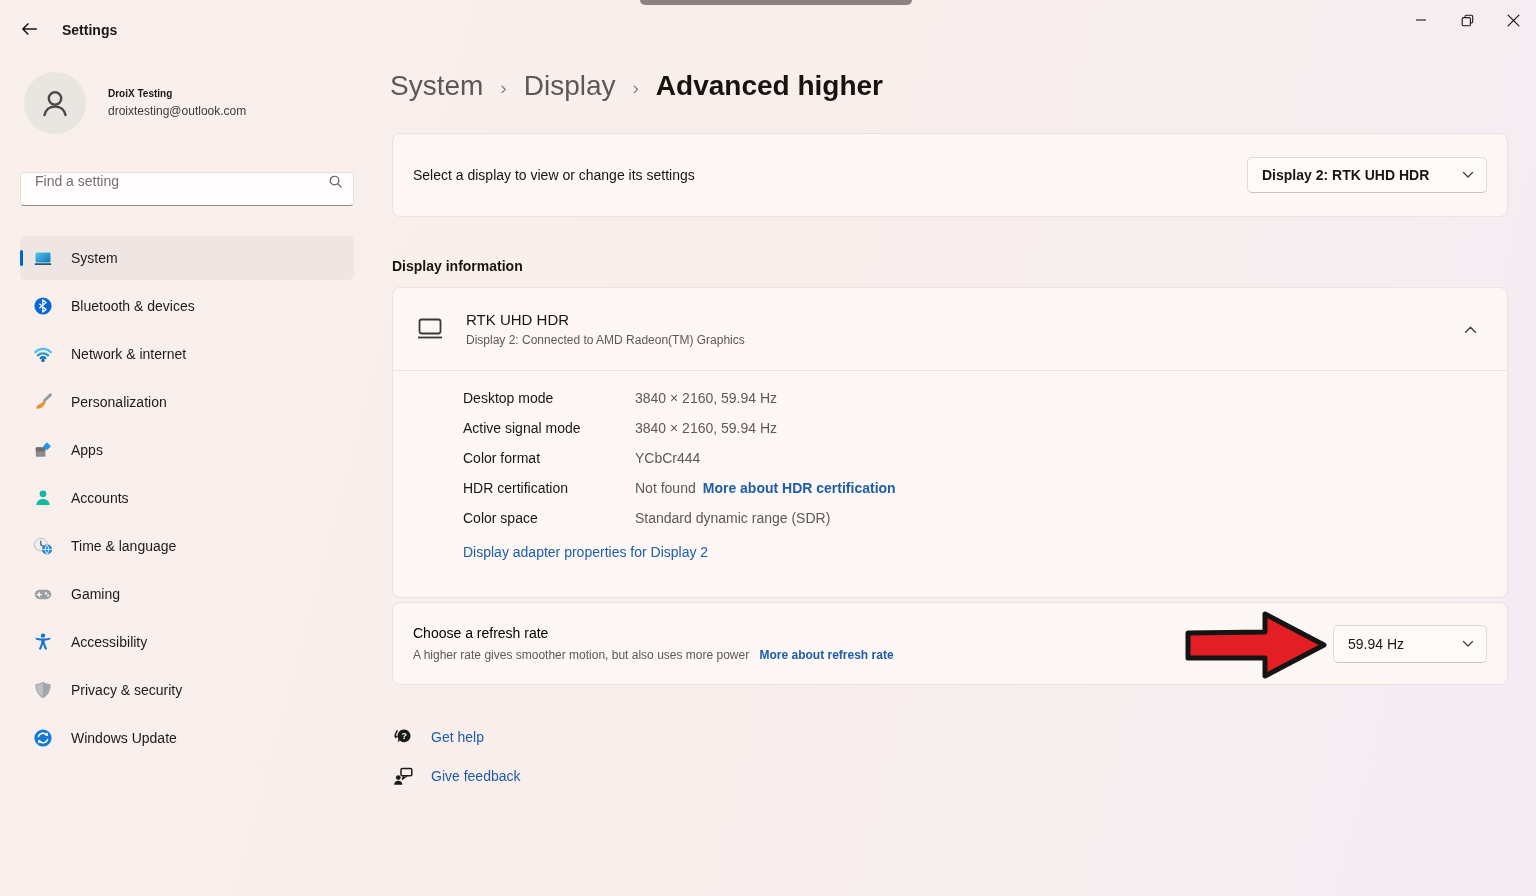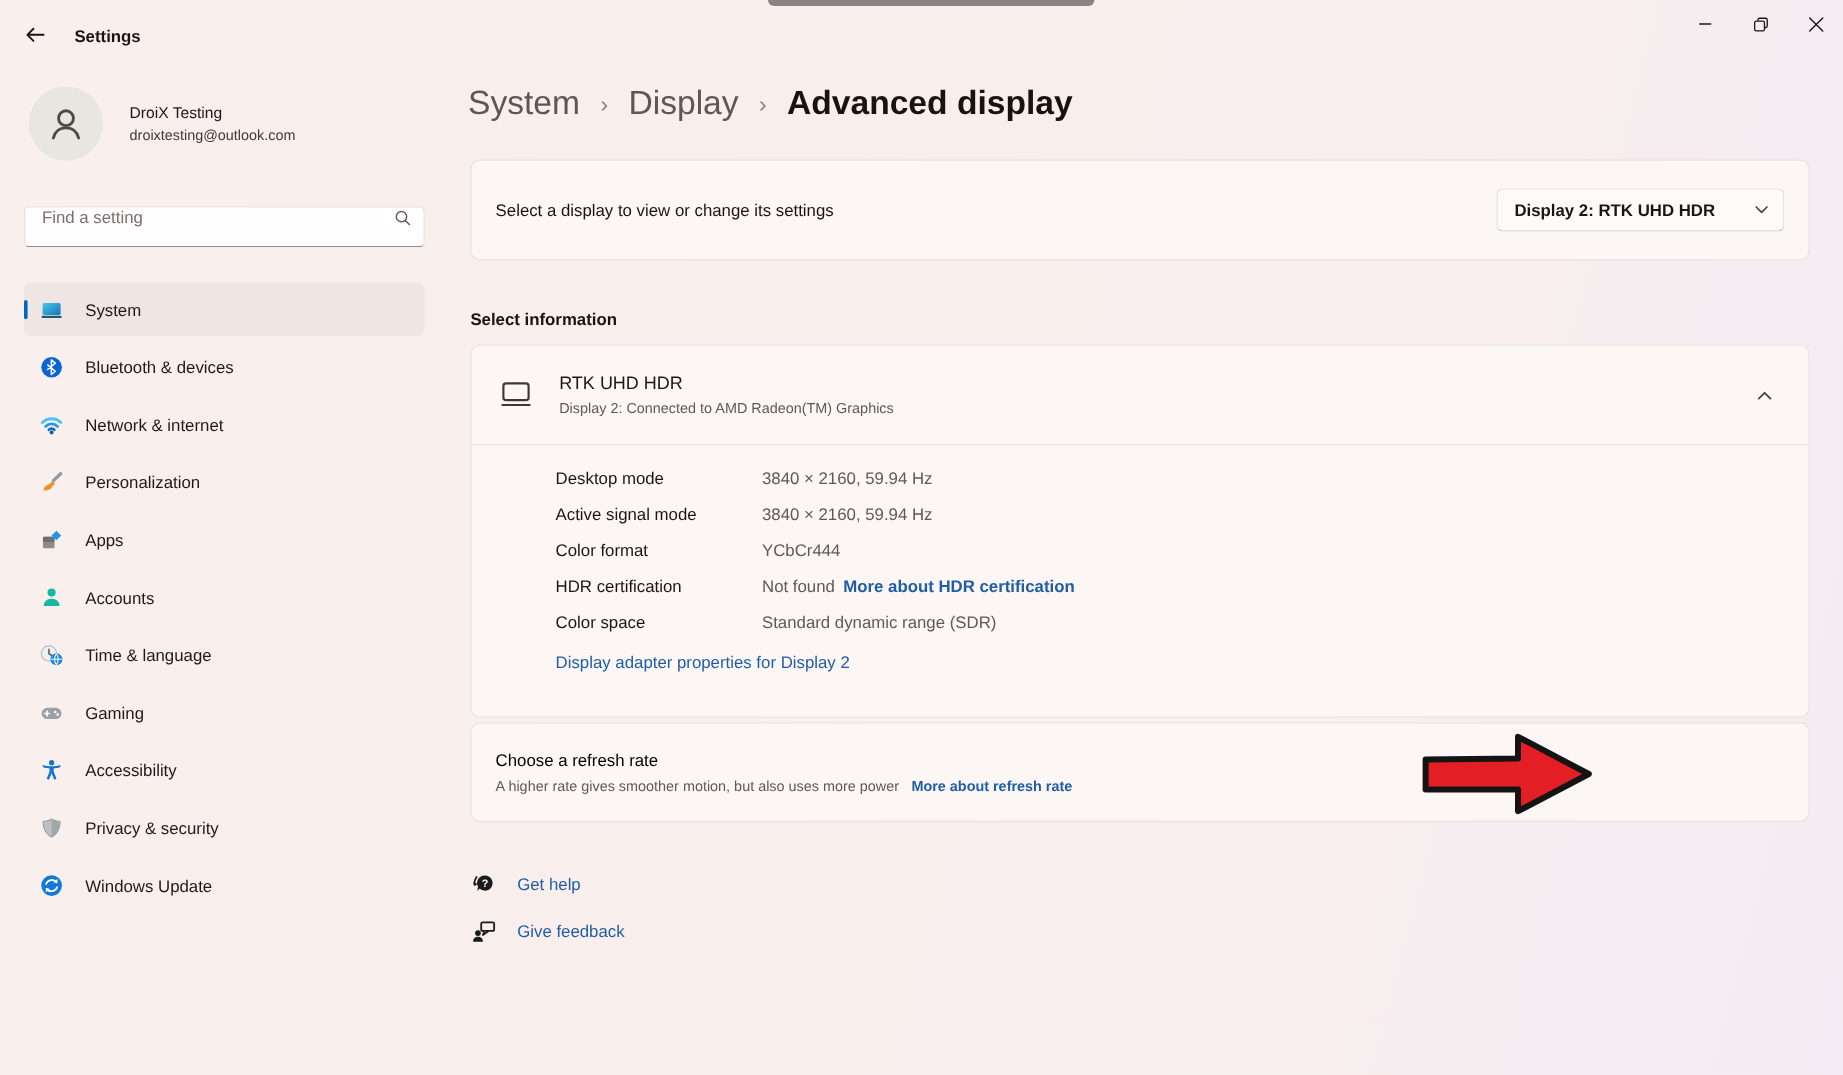--- a/index.html
+++ b/index.html
@@ -12,21 +12,21 @@
   
   .back-btn{position:absolute;left:15px;top:15px;width:28px;height:28px;display:flex;align-items:center;justify-content:center;border-radius:4px;cursor:pointer;}
   .win-title{position:absolute;left:62px;top:22px;font-size:14px;font-weight:700;color:#1b1615;}
   .capture-bar{position:absolute;left:640px;top:0;width:272px;height:5px;background:rgba(52,42,42,.55);border-radius:0 0 5px 5px;filter:blur(.4px);}
   .win-controls{position:absolute;right:0;top:0;height:40px;display:flex;}
   .win-btn{width:46px;height:40px;display:flex;align-items:center;justify-content:center;cursor:pointer;}
   
   .profile{position:absolute;left:24px;top:72px;display:flex;align-items:center;}
   .avatar{width:62px;height:62px;border-radius:50%;background:#e9e6e1;display:flex;align-items:center;justify-content:center;}
   .profile-text{margin-left:22px;}
-  .profile-name{font-size:13px;font-weight:400;color:#1b1615;}
+  .profile-name{font-size:10px;font-weight:700;color:#1b1615;}
   .profile-email{font-size:12px;color:#403a38;margin-top:5px;}
   .searchbox{position:absolute;left:20px;top:172px;width:334px;height:34px;background:#fffdfd;border:1px solid #e8dedc;border-bottom:1px solid #8f8a88;border-radius:4px;display:flex;align-items:center;padding:0 10px 16px 12px;}
   .searchbox input{flex:1;border:none;outline:none;background:transparent;font-family:"Liberation Sans",sans-serif;font-size:14px;color:#1b1615;}
   .searchbox input::placeholder{color:#76706e;}
   .nav{position:absolute;left:20px;top:236px;width:334px;}
   .nav-item{position:relative;height:44px;margin-bottom:4px;display:flex;align-items:center;padding-left:13px;border-radius:5px;cursor:pointer;}
   .nav-item.selected{background:#efe5e3;}
   .nav-item.selected::before{content:"";position:absolute;left:0;top:14px;width:3px;height:16px;border-radius:2px;background:#0067c0;}
   .nav-icon{width:20px;height:20px;margin-right:18px;flex-shrink:0;display:flex;}
   .nav-label{font-size:14px;color:#1f1a18;}
@@ -243,36 +243,36 @@
         </span>
       <span class="nav-label">Windows Update</span>
     </div>
   </div>
 
   <div class="breadcrumb">
     <span class="crumb">System</span>
     <span class="crumb-sep">›</span>
     <span class="crumb">Display</span>
     <span class="crumb-sep">›</span>
-    <span class="crumb-current">Advanced display</span>
+    <span class="crumb-current">Advanced higher</span>
   </div>
 
   <div class="card card1">
     <span class="card1-label">Select a display to view or change its settings</span>
     <div class="dropdown dd-1">
       <span class="dd-text">Display 2: RTK UHD HDR</span>
       <span style="display:flex;">
           <svg width="12" height="8" viewBox="0 0 12 8">
             <path d="M1.5 1.5 L6 6 L10.5 1.5" stroke="#4a4543" stroke-width="1.4" fill="none" stroke-linecap="round" stroke-linejoin="round"></path>
           </svg>
         </span>
     </div>
   </div>
 
-  <div class="section-heading">Select information</div>
+  <div class="section-heading">Display information</div>
 
   <div class="card card2">
     <div class="card2-header">
       <span class="monitor-icon">
         <svg width="30" height="26" viewBox="0 0 30 26">
             <rect x="4.5" y="3.5" width="21" height="14" rx="2.2" fill="none" stroke="#3c3836" stroke-width="1.8"></rect>
             <line x1="3" y1="21.5" x2="27" y2="21.5" stroke="#3c3836" stroke-width="1.8"></line>
           </svg>
       </span>
       <div>
@@ -312,20 +312,28 @@
     </div>
   </div>
 
   <div class="card card3">
     <div>
       <div class="card3-title">Choose a refresh rate</div>
       <div class="card3-desc">
         <span>A higher rate gives smoother motion, but also uses more power</span>
         <span class="inline-link">More about refresh rate</span>
       </div>
+    </div>
+    <div class="dropdown dd-2">
+      <span class="dd-text">59.94 Hz</span>
+      <span style="display:flex;">
+          <svg width="12" height="8" viewBox="0 0 12 8">
+            <path d="M1.5 1.5 L6 6 L10.5 1.5" stroke="#4a4543" stroke-width="1.4" fill="none" stroke-linecap="round" stroke-linejoin="round"></path>
+          </svg>
+        </span>
     </div>
   </div>
 
   <div class="red-arrow">
     <svg width="146" height="74" viewBox="0 0 146 74">
         <polygon points="5,25 82,24 82,6 141,37 82,68 82,50 5,50" fill="#e41e25" stroke="#141414" stroke-width="5" stroke-linejoin="round"></polygon>
       </svg>
   </div>
 
   <div class="footer-link-row" style="top:726px;">

